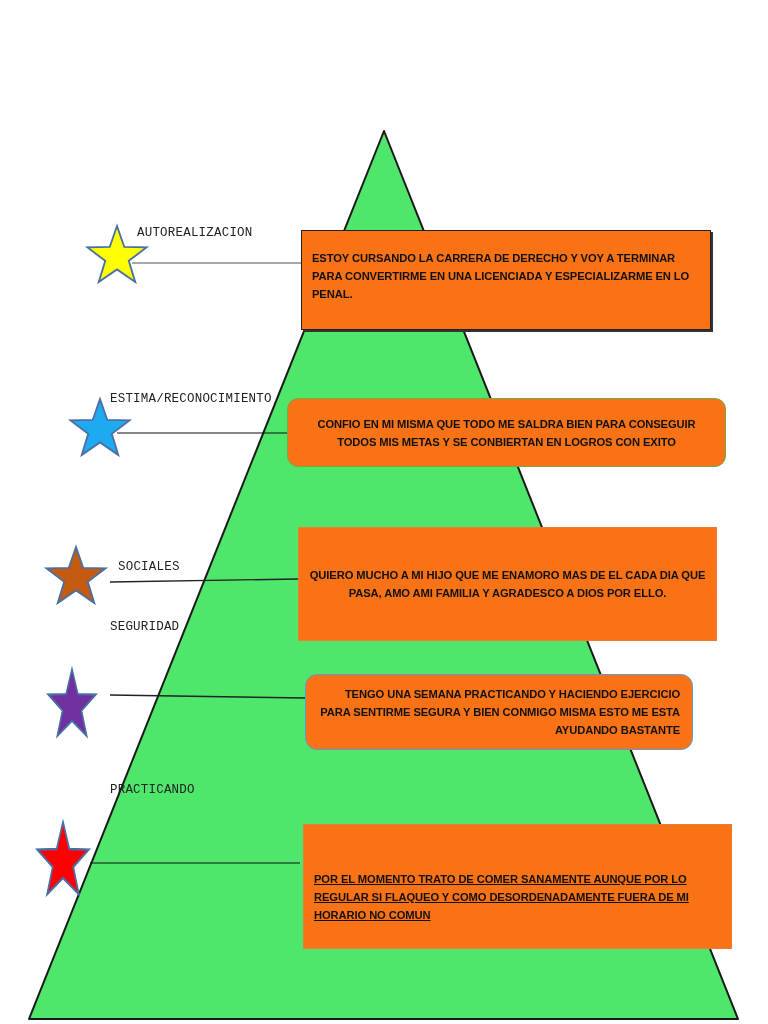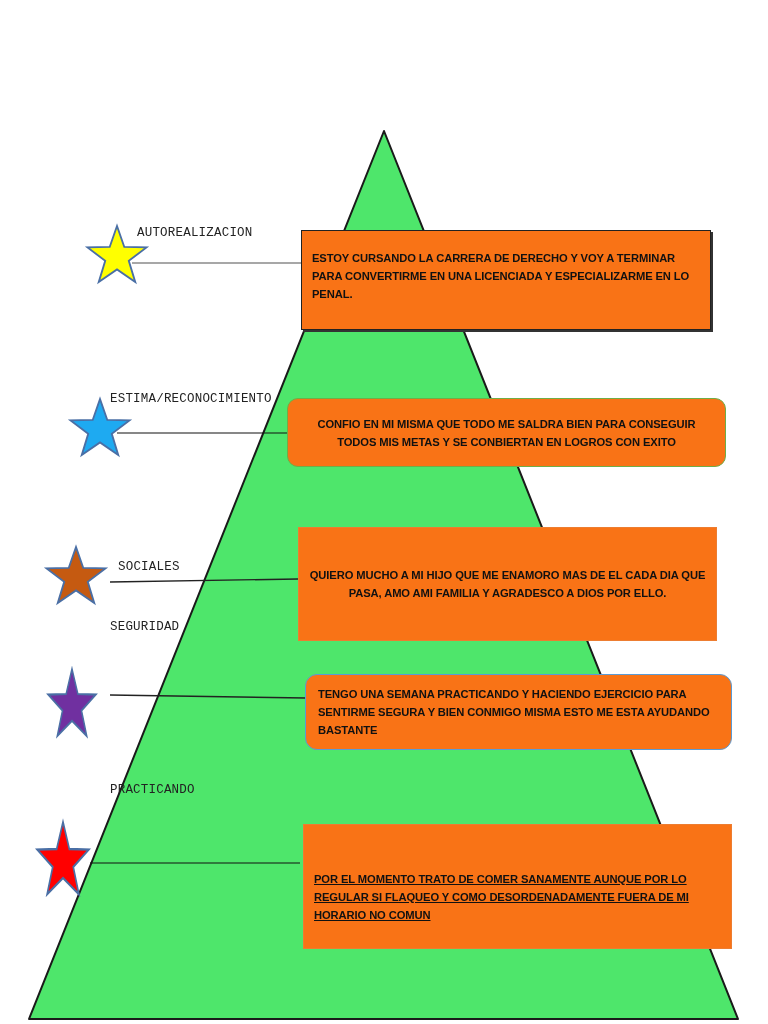--- a/index.html
+++ b/index.html
@@ -23,21 +23,21 @@
     font-weight: bold;
     font-size: 11.2px;
     line-height: 18px;
     color: #111;
     letter-spacing: -0.1px;
   }
   .note-box span { display: block; }
   .box-1 { left: 301px; top: 230px; width: 410px; height: 100px; border: 1.5px solid #222; box-shadow: 2px 2px 0 #333; padding: 0 10px 8px 10px; align-items: center; }
   .box-2 { left: 287px; top: 398px; width: 439px; height: 69px; border: 1.5px solid #70ad47; border-radius: 11px; padding: 12px 12px; justify-content: center; text-align: center; }
   .box-3 { left: 298px; top: 527px; width: 419px; height: 114px; border: 1.5px solid #ed7d31; padding: 3px 10px; justify-content: center; text-align: center; }
-  .box-4 { left: 305px; top: 674px; width: 427px; height: 76px; border: 1.5px solid #5b9bd5; border-radius: 12px; padding: 0 12px; justify-content: center; text-align: left; }
+  .box-4 { left: 305px; top: 674px; width: 388px; height: 76px; border: 1.5px solid #5b9bd5; border-radius: 12px; padding: 0 12px; justify-content: center; text-align: right; }
   .box-5 { left: 303px; top: 824px; width: 429px; height: 125px; border: 1.5px solid #ed7d31; padding: 20px 10px 0 10px; align-items: center; text-decoration: underline; }
 </style>
 </head>
 <body>
 
 <div id="canvas">
   <svg width="768" height="1024" viewBox="0 0 768 1024" xmlns="http://www.w3.org/2000/svg">
 
     <polygon points="384,131 738,1019 29,1019" fill="#4ee66b" stroke="#1a1a1a" stroke-width="2" stroke-linejoin="round"></polygon>
 

